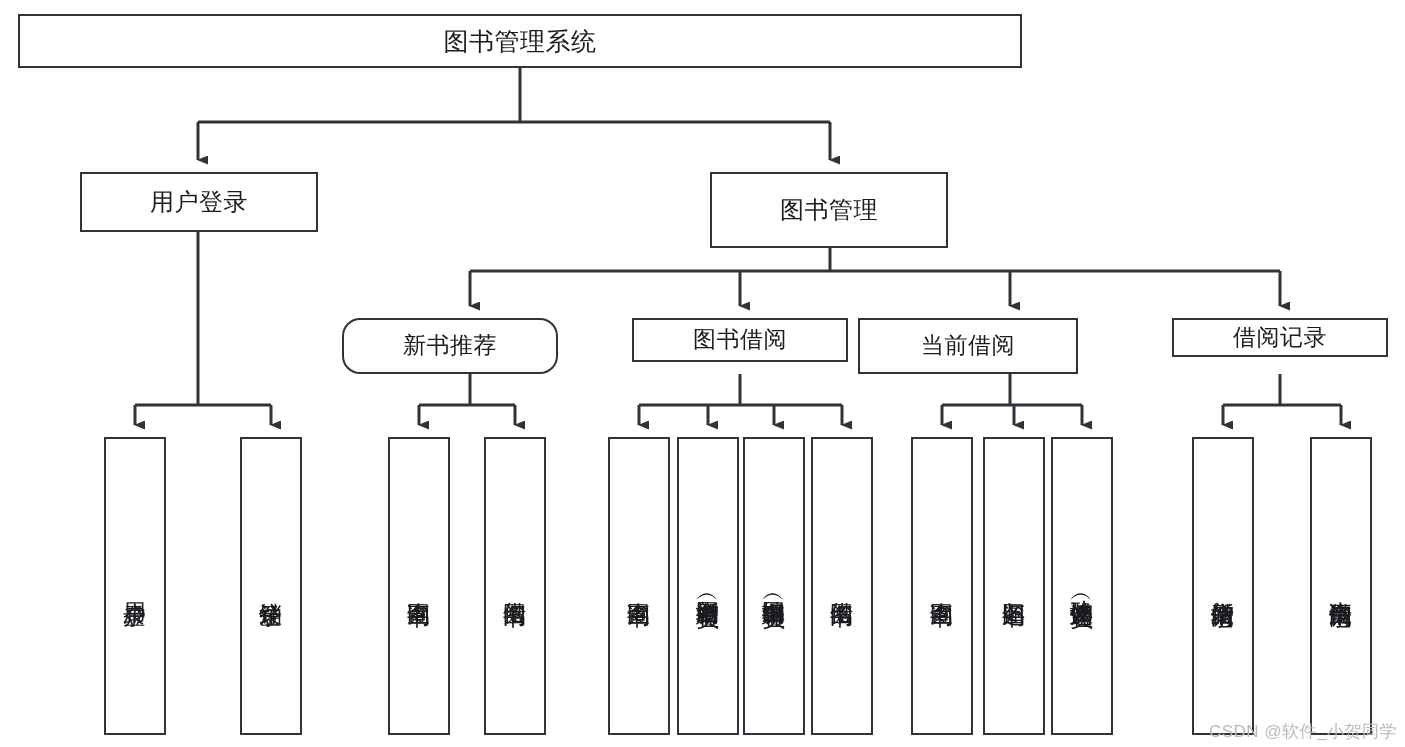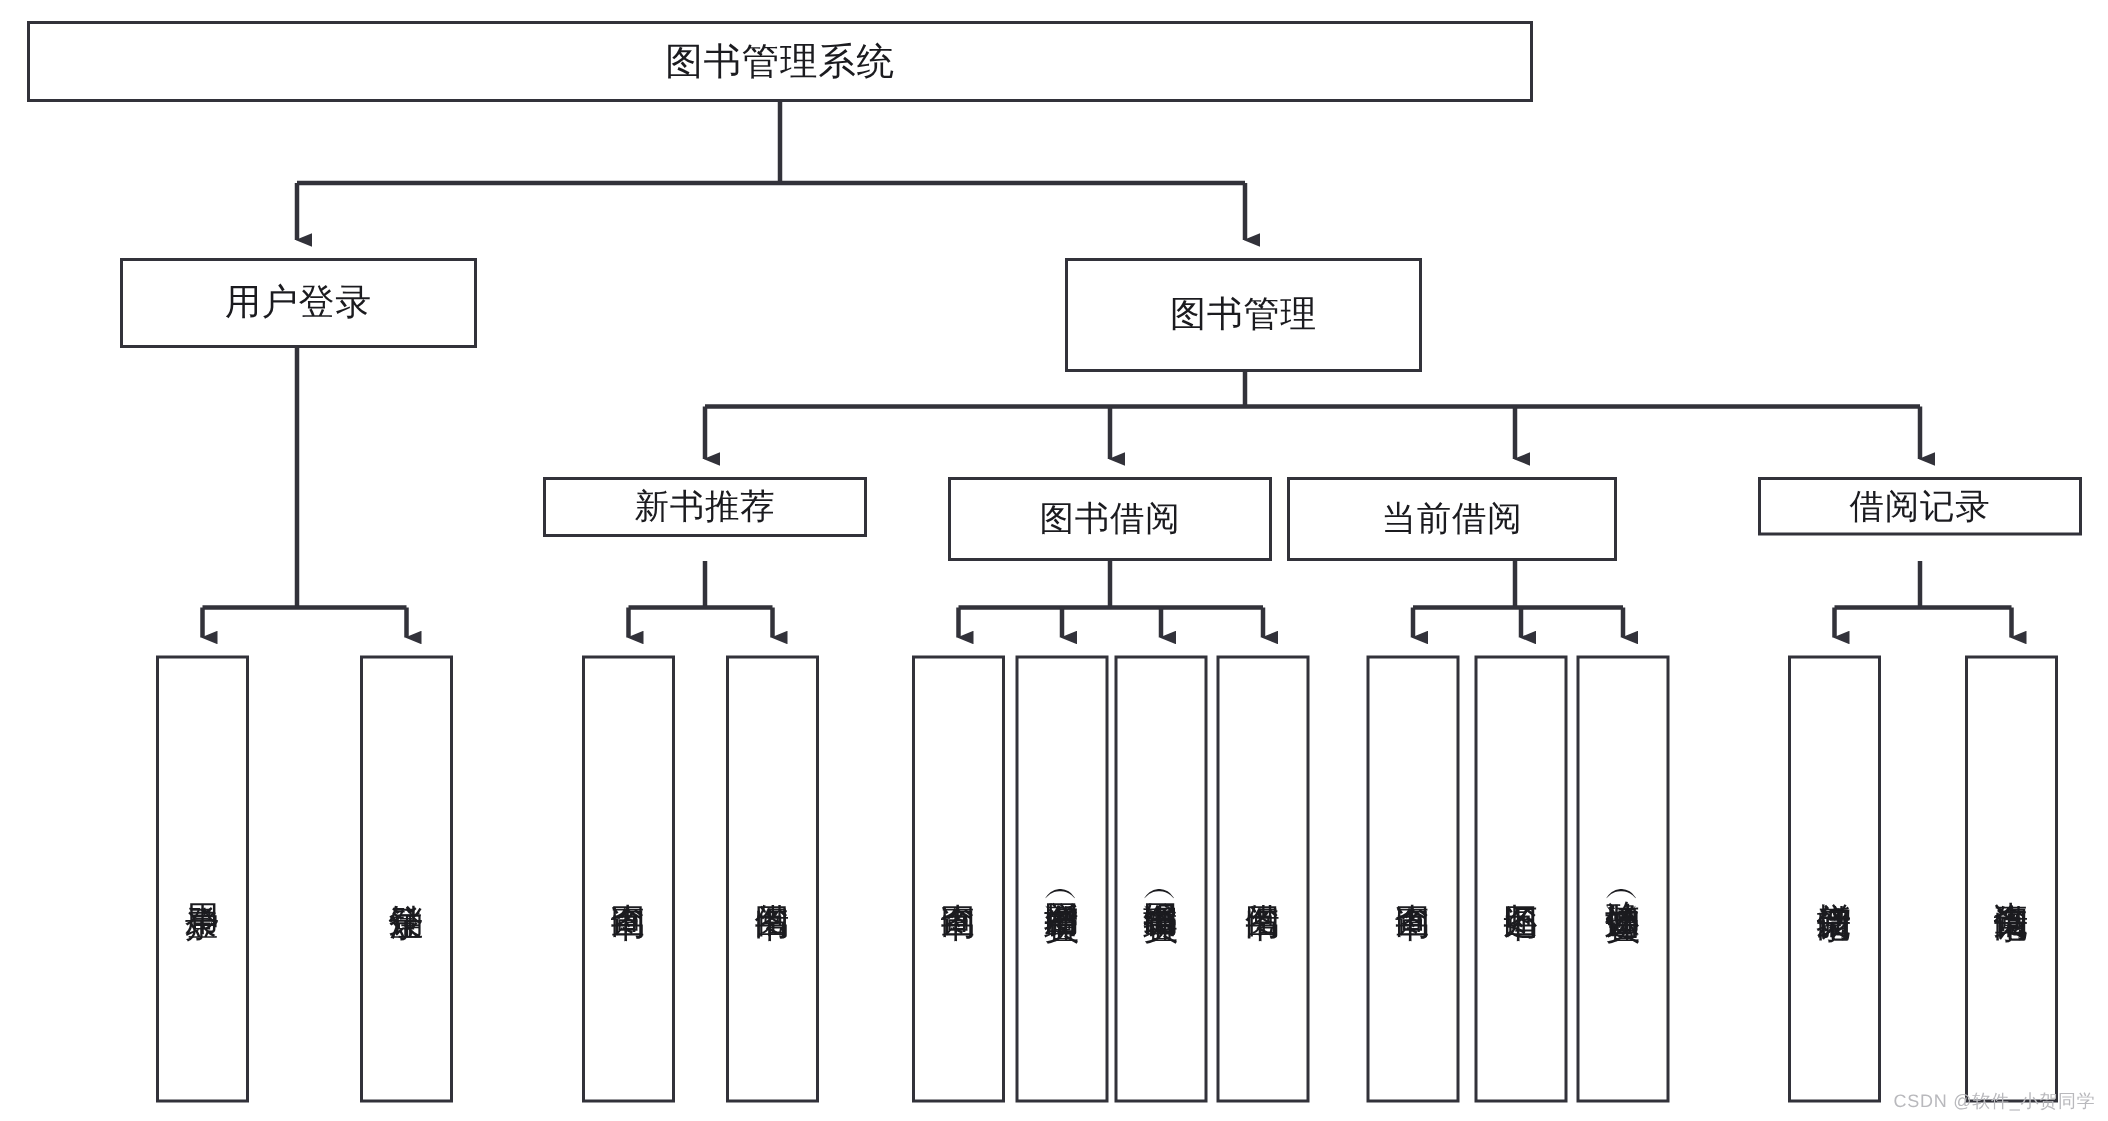--- a/index.html
+++ b/index.html
@@ -59,21 +59,21 @@
     max-height: 280px;
   }
   .node-leaf.leaf-tall .node-label {
     max-height: 292px;
   }
 
   #watermark {
     position: absolute;
     right: 8px;
     bottom: 4px;
-    font-size: 12px;
+    font-size: 17px;
     color: #b9b9bd;
     white-space: nowrap;
     letter-spacing: 0.5px;
   }
 </style>
 </head>
 <body>
 
 <div id="diagram-root">
 
@@ -143,24 +143,24 @@
     <span class="node-label">图书管理系统</span>
   </div>
 
   <div class="node node-l2" style="left:80px; top:172px; width:238px; height:60px;">
     <span class="node-label">用户登录</span>
   </div>
   <div class="node node-l2" style="left:710px; top:172px; width:238px; height:76px;">
     <span class="node-label">图书管理</span>
   </div>
 
-  <div class="node node-l3" style="left:362px; top:318px; width:216px; height:40px;">
+  <div class="node node-l3" style="left:342px; top:318px; width:216px; height:56px;border-radius:18px;">
     <span class="node-label">新书推荐</span>
   </div>
-  <div class="node node-l3" style="left:632px; top:318px; width:216px; height:56px;">
+  <div class="node node-l3" style="left:632px; top:318px; width:216px; height:44px;">
     <span class="node-label">图书借阅</span>
   </div>
   <div class="node node-l3" style="left:858px; top:318px; width:220px; height:56px;">
     <span class="node-label">当前借阅</span>
   </div>
   <div class="node node-l3" style="left:1172px; top:318px; width:216px; height:39px;">
     <span class="node-label">借阅记录</span>
   </div>
 
   <div class="node node-leaf" style="left:104px; top:437px; width:62px; height:298px;">

